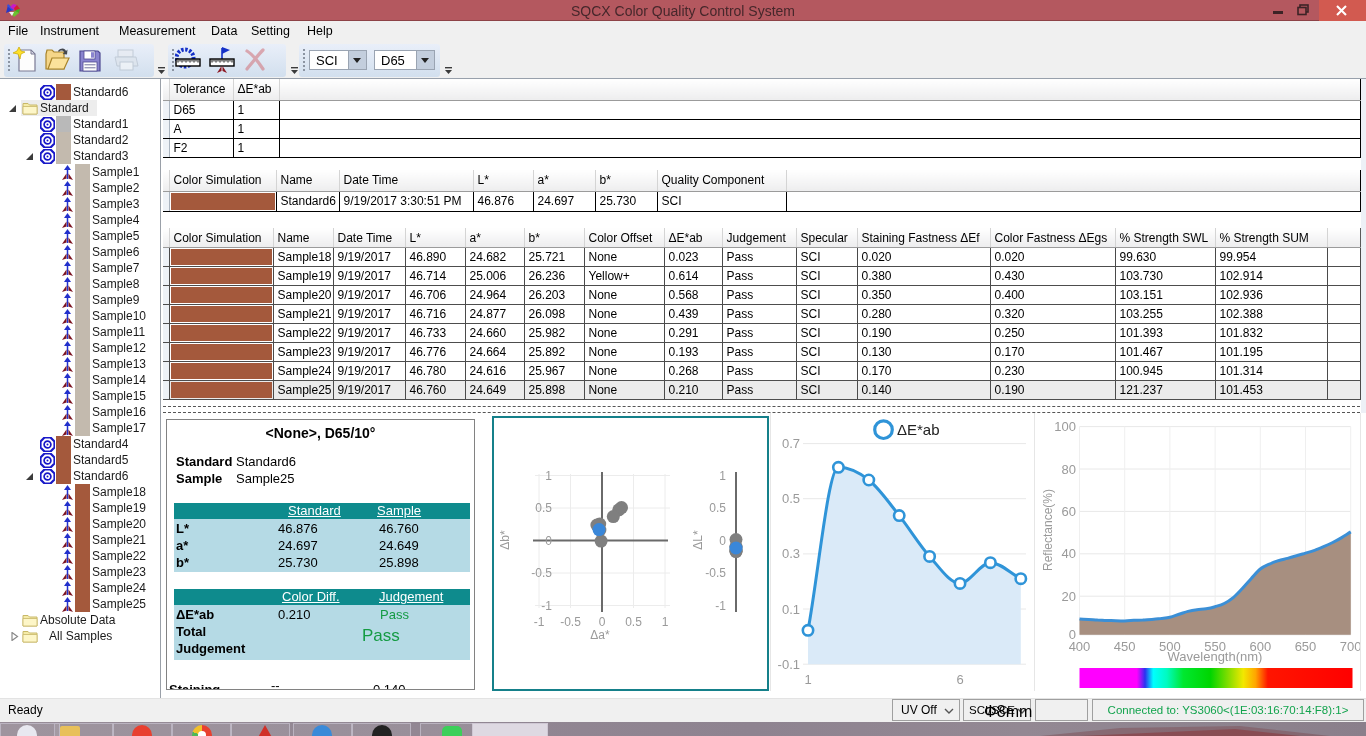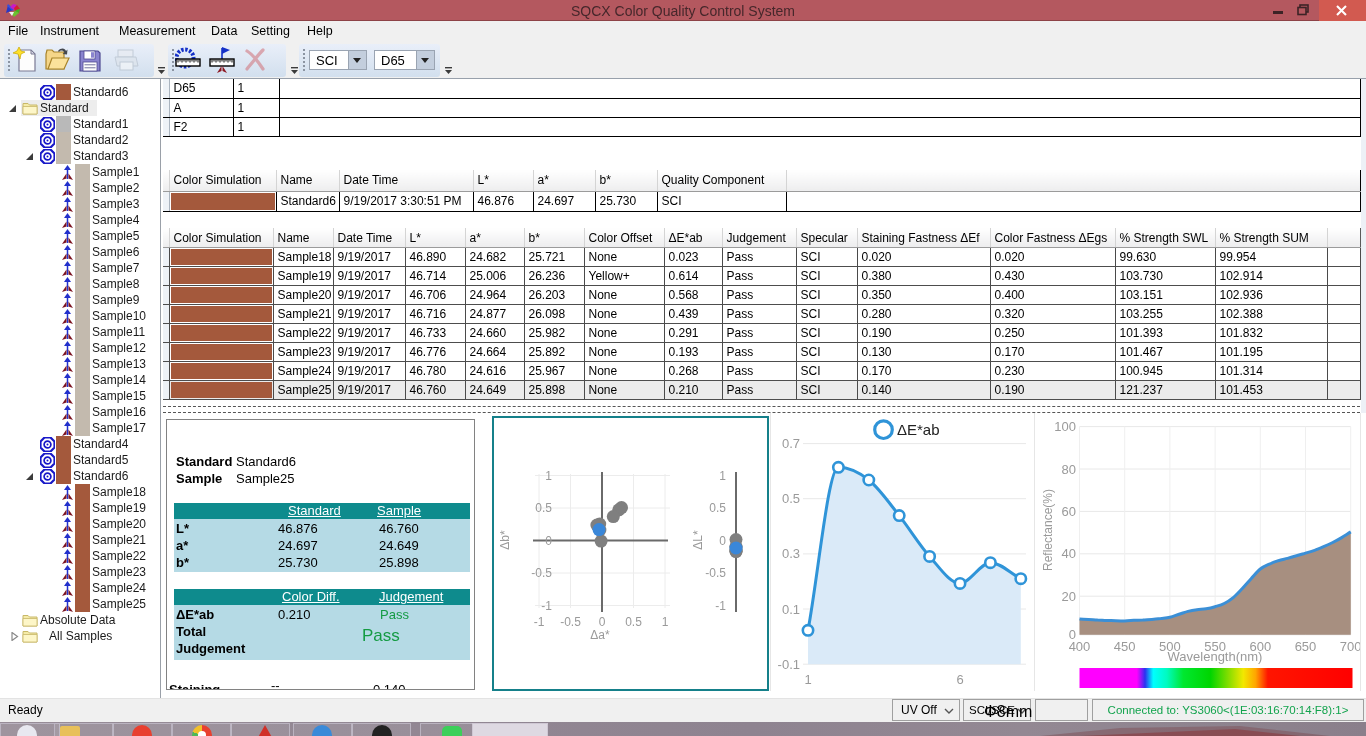--- a/index.html
+++ b/index.html
@@ -422,20 +422,26 @@
   </svg>
 <div class="abs trow" style="left:49px;top:629px">All Samples</div>
 <table class="grid t12 abs" style="left:163px;top:79px;width:1197px">
 <colgroup>
       <col style="width:6px">
       <col style="width:64px">
       <col style="width:46px">
       <col style="width:1081px">
     </colgroup>
 <tbody>
+      <tr>
+        <th class="rh"></th>
+        <th>Tolerance</th>
+        <th>ΔE*ab</th>
+        <th style="border-right:none"></th>
+      </tr>
 <tr>
         <td class="rh"></td>
         <td class="datacell">D65</td>
         <td class="datacell">1</td>
         <td></td>
       </tr>
 <tr>
         <td class="rh"></td>
         <td class="datacell">A</td>
         <td class="datacell">1</td>
@@ -685,20 +691,21 @@
         <td>121.237</td>
         <td>101.453</td>
         <td class="last"></td>
       </tr>
 </tbody>
   </table>
 <div class="abs" style="left:1361px;top:79px;width:5px;height:334px;background:#edf0f6"></div>
 <div class="abs" style="left:163px;top:406px;width:1197px;height:0;border-top:1px dashed #555"></div>
 <div class="abs" style="left:163px;top:412px;width:1197px;height:0;border-top:1px dashed #555"></div>
 <div class="abs" id="infopanel">
+<div style="position:absolute;left:0;top:5px;width:100%;text-align:center;font-weight:bold;font-size:14px">&lt;None&gt;, D65/10°</div>
 <div style="position:absolute;left:9px;top:34px;font-weight:bold">Standard</div>
 <div style="position:absolute;left:69px;top:34px">Standard6</div>
 <div style="position:absolute;left:9px;top:51px;font-weight:bold">Sample</div>
 <div style="position:absolute;left:69px;top:51px">Sample25</div>
 <div class="tealhdr" style="position:absolute;left:7px;top:83px;width:296px;height:16px">
       <span style="position:absolute;left:114px;text-decoration:underline">Standard</span>
       <span style="position:absolute;left:203px;text-decoration:underline">Sample</span>
     </div>
 <div class="lblue" style="position:absolute;left:7px;top:99px;width:296px;height:53px">
       <div style="position:absolute;left:2px;top:2px;font-weight:bold">L*</div>

